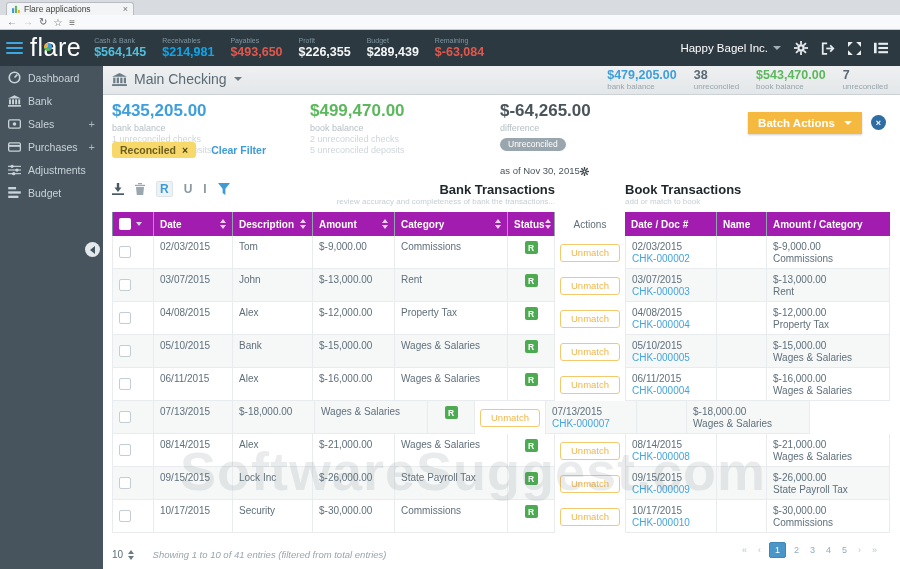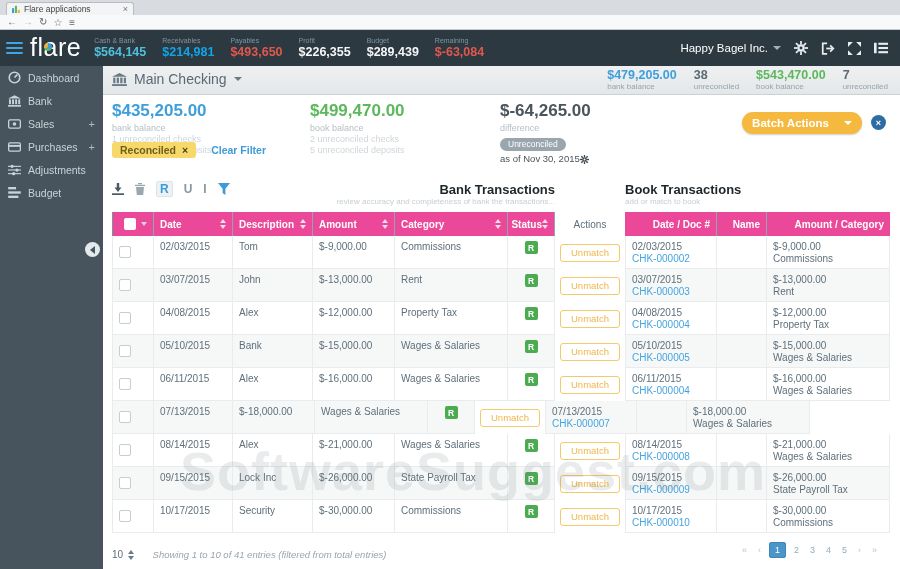--- a/index.html
+++ b/index.html
@@ -54,24 +54,24 @@
   .tri-left { width:0; height:0; border-top:4px solid transparent; border-bottom:4px solid transparent; border-right:5px solid #47545d; }
 
   
   .main { position:absolute; left:103px; top:95px; right:0; bottom:0; background:#fff; }
 
   .sum-block { position:absolute; top:6px; }
   .sum-val { font-size:17px; font-weight:bold; }
   .sum-lbl { font-size:9px; color:#b6c0c6; margin-top:2px; }
   .sum-line { font-size:9px; color:#cfd6da; margin-top:1px; }
   .unrec-badge { display:inline-block; background:#9aa6ae; color:#fff; font-size:8.5px; padding:1px 8px 2px; border-radius:8px; margin-top:2px; }
-  .asof { font-size:9.5px; color:#4a545b; margin-top:2px; display:flex; align-items:flex-end; gap:0; }
+  .asof { font-size:9.5px; color:#4a545b; margin-top:14px; display:flex; align-items:flex-end; gap:0; }
 
   .batch-btn { position:absolute; right:38px; top:17px; background:#f6b93f; color:#fff; font-weight:bold; font-size:11.5px;
-               padding:5px 10px; border:none; border-radius:11px; display:flex; gap:15px; align-items:center;
+               padding:5px 10px; border:none; border-radius:0; display:flex; gap:9px; align-items:center;
                box-shadow:0 1px 2px rgba(0,0,0,.2); font-family:inherit; }
   .close-circle { position:absolute; right:14px; top:20px; width:15px; height:15px; border-radius:50%; background:#2e6da4;
                   color:#fff; font-size:9px; font-weight:bold; display:flex; align-items:center; justify-content:center; }
 
   .filter-row { position:absolute; left:9px; top:47px; display:flex; gap:15px; align-items:center; }
   .chip { background:#f7d96b; border-radius:3px; padding:2px 8px; font-size:10.5px; color:#6d5e1f; font-weight:bold; display:flex; gap:6px; align-items:center; }
   .chip-close { color:#4a431c; font-weight:bold; }
   .clear-filter { color:#3e9bd8; font-size:10.5px; font-weight:bold; text-decoration:none; }
 
   .toolbar { position:absolute; left:9px; top:86px; display:flex; gap:11px; align-items:center; height:16px; }
@@ -79,22 +79,22 @@
   .tool-letter.sel { color:#3e9bd8; background:#edf2f5; border:1px solid #dde4e8; border-radius:2px; padding:0 3px; }
 
   .bank-title { position:absolute; top:87px; left:9px; width:443px; text-align:right; font-size:13px; font-weight:bold; color:#1f2629; }
   .bank-sub   { position:absolute; top:102px; left:9px; width:443px; text-align:right; font-size:8px; color:#c6ced3; }
   .book-title { position:absolute; top:87px; left:522px; font-size:13px; font-weight:bold; color:#1f2629; }
   .book-sub   { position:absolute; top:102px; left:522px; font-size:8px; color:#c6ced3; }
 
   
   .grid { position:absolute; left:9px; top:117px; width:778px; }
   .g-header { display:flex; height:24px; }
-  .h-cell { background:#ec4899; color:#fff; font-size:10px; font-weight:bold; display:flex; align-items:center;
-            padding:0 6px; border-right:1px solid #93a4ae;justify-content:flex-end; }
+  .h-cell { background:#a21caf; color:#fff; font-size:10px; font-weight:bold; display:flex; align-items:center;
+            padding:0 6px; border-right:1px solid #93a4ae; }
   .h-actions { background:#fff; border:none; color:#5f6f7a; font-weight:normal; justify-content:center; }
   .sort-icon { margin-left:auto; display:flex; flex-direction:column; gap:2px; }
   .sort-icon i { display:block; width:0; height:0; border-left:3.5px solid transparent; border-right:3.5px solid transparent; }
   .sort-icon .up { border-bottom:4px solid rgba(255,255,255,.8); }
   .sort-icon .dn { border-top:4px solid rgba(255,255,255,.8); }
 
   .c-select{width:42px;} .c-date{width:79px;} .c-desc{width:80px;} .c-amount{width:82px;} .c-cat{width:113px;}
   .c-status{width:47px;} .c-actions{width:70px;} .c-bdate{width:92px;} .c-bname{width:50px;} .c-bamt{width:123px;}
   .g-header .c-select { border-left:1px solid #7e929d; gap:5px; }
   .g-header .c-bamt { border-right:none; }

